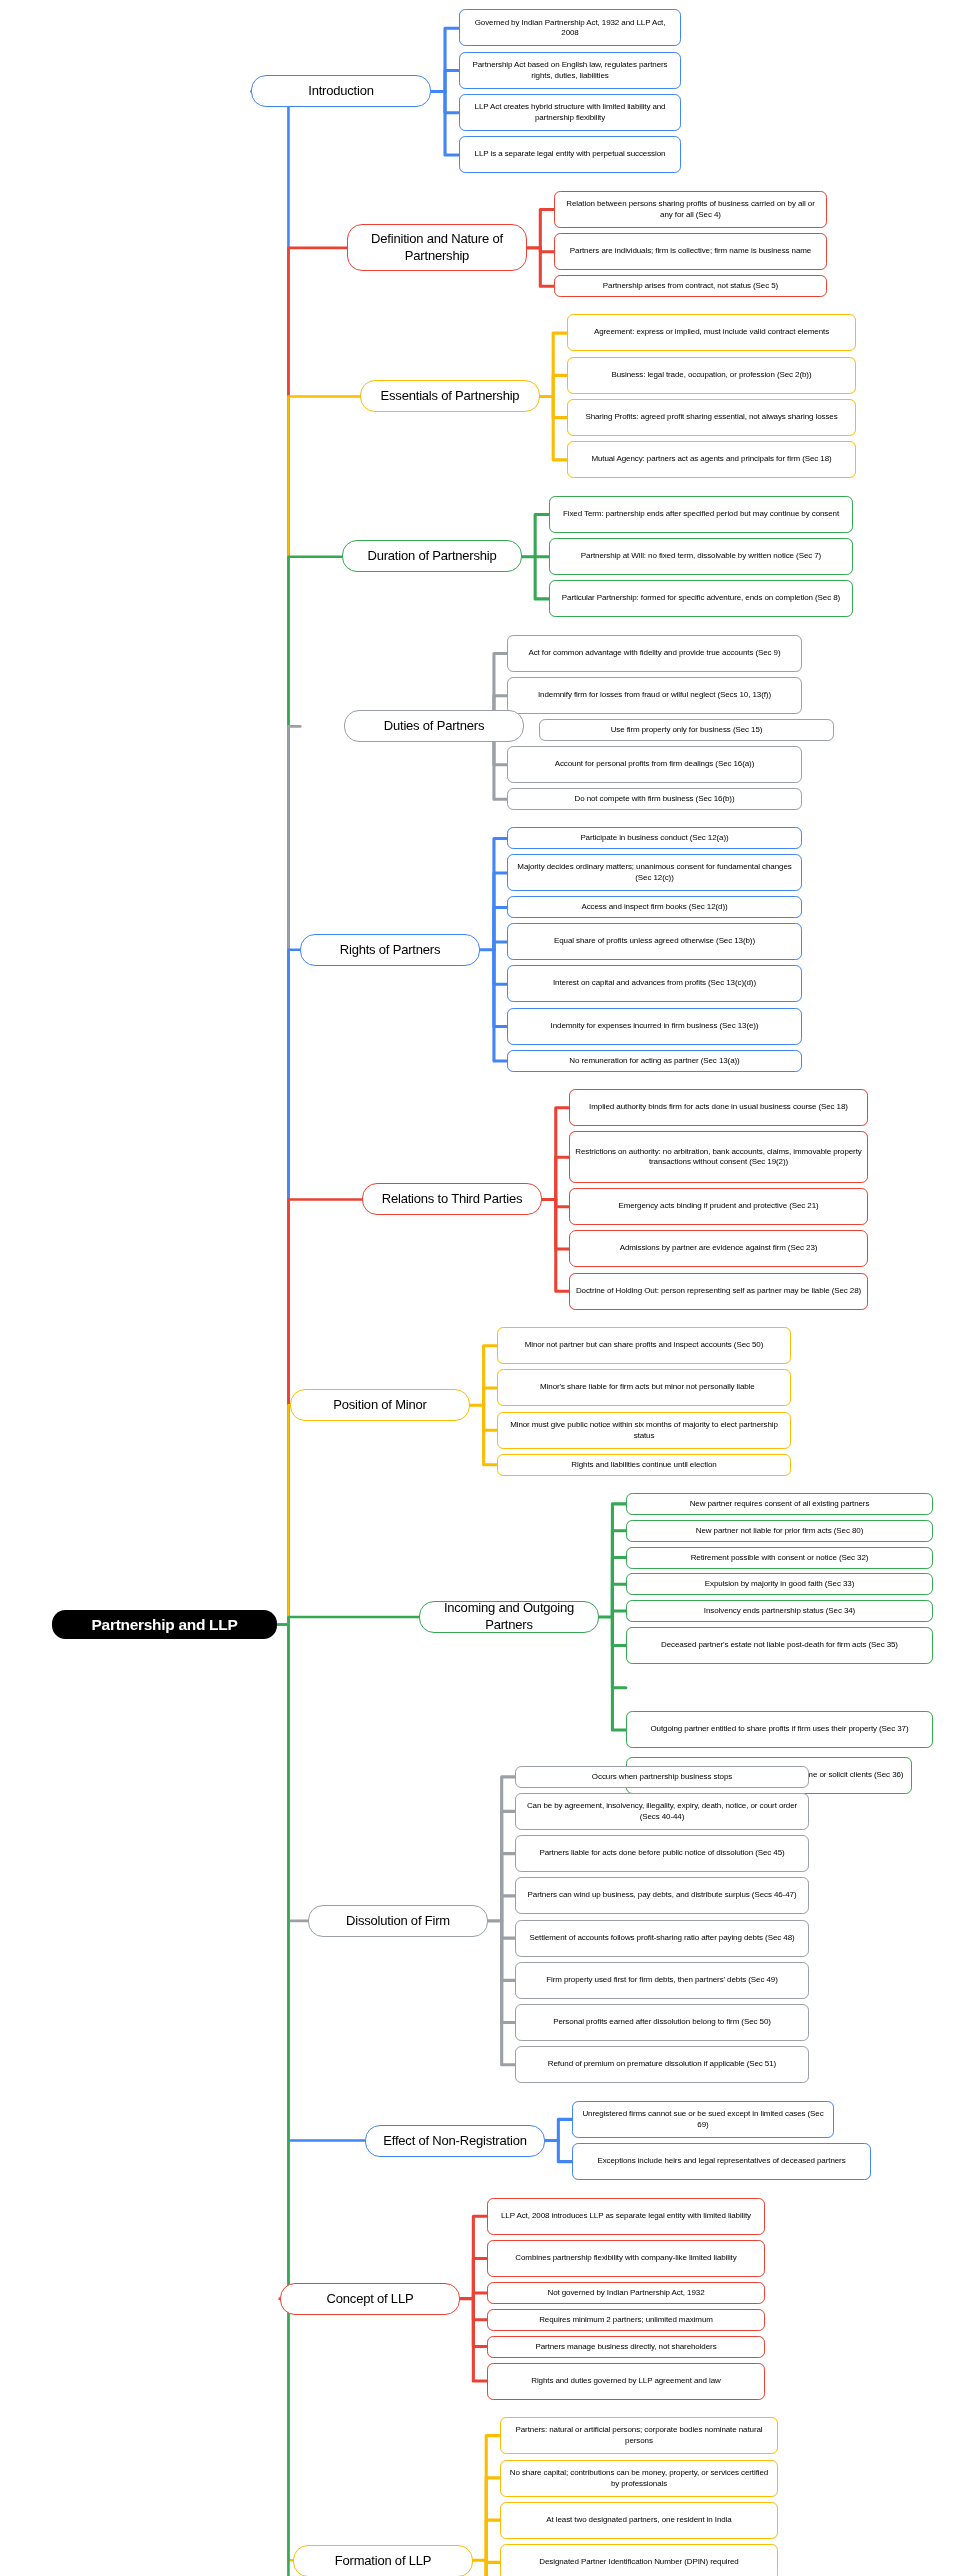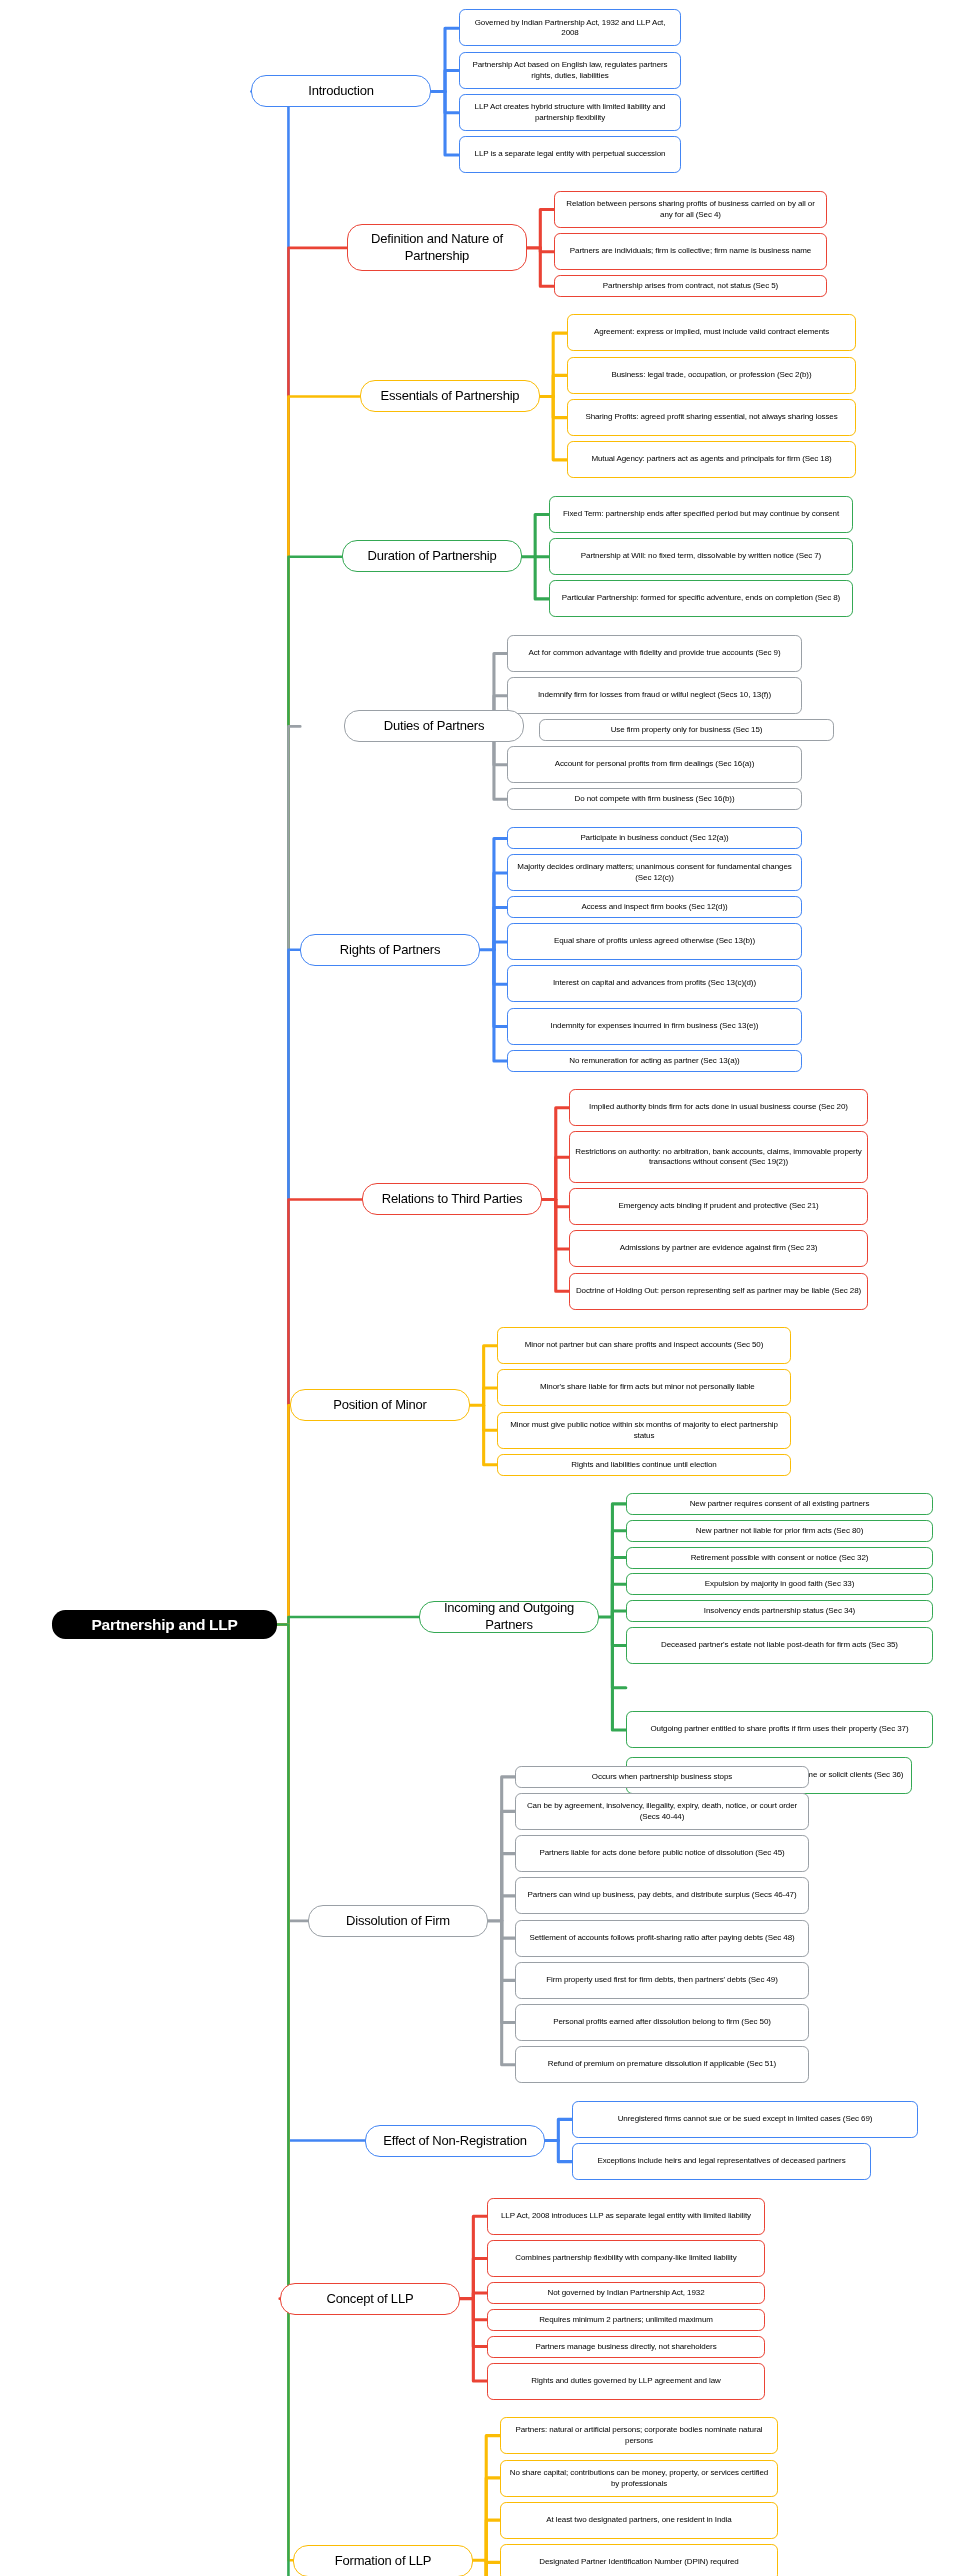--- a/index.html
+++ b/index.html
@@ -201,21 +201,21 @@
       <div class="node leaf c-gray" style="left: 507px; top: 788px; width: 295px; height: 21.6px;">Do not compete with firm business (Sec 16(b))</div>
       <div class="node branch c-gray" style="left: 300px; top: 710px; width: 180px; height: 32px; margin-left: 44px;">Duties of Partners</div>
       <div class="node leaf c-blue" style="left: 507px; top: 827px; width: 295px; height: 21.6px;">Participate in business conduct (Sec 12(a))</div>
       <div class="node leaf c-blue" style="left: 507px; top: 854px; width: 295px; height: 37px;">Majority decides ordinary matters; unanimous consent for fundamental changes (Sec 12(c))</div>
       <div class="node leaf c-blue" style="left: 507px; top: 896px; width: 295px; height: 21.6px;">Access and inspect firm books (Sec 12(d))</div>
       <div class="node leaf c-blue" style="left: 507px; top: 923px; width: 295px; height: 37px;">Equal share of profits unless agreed otherwise (Sec 13(b))</div>
       <div class="node leaf c-blue" style="left: 507px; top: 965px; width: 295px; height: 37px;">Interest on capital and advances from profits (Sec 13(c)(d))</div>
       <div class="node leaf c-blue" style="left: 507px; top: 1008px; width: 295px; height: 37px;">Indemnity for expenses incurred in firm business (Sec 13(e))</div>
       <div class="node leaf c-blue" style="left: 507px; top: 1050px; width: 295px; height: 21.6px;">No remuneration for acting as partner (Sec 13(a))</div>
       <div class="node branch c-blue" style="left: 300px; top: 934px; width: 180px; height: 32px;">Rights of Partners</div>
-      <div class="node leaf c-red" style="left: 569px; top: 1089px; width: 299px; height: 37px;">Implied authority binds firm for acts done in usual business course (Sec 20)</div>
+      <div class="node leaf c-red" style="left: 569px; top: 1089px; width: 299px; height: 37px;">Implied authority binds firm for acts done in usual business course (Sec 18)</div>
       <div class="node leaf c-red" style="left: 569px; top: 1131px; width: 299px; height: 52px;">Restrictions on authority: no arbitration, bank accounts, claims, immovable property transactions without consent (Sec 19(2))</div>
       <div class="node leaf c-red" style="left: 569px; top: 1188px; width: 299px; height: 37px;">Emergency acts binding if prudent and protective (Sec 21)</div>
       <div class="node leaf c-red" style="left: 569px; top: 1230px; width: 299px; height: 37px; border-radius: 7px;">Admissions by partner are evidence against firm (Sec 23)</div>
       <div class="node leaf c-red" style="left: 569px; top: 1273px; width: 299px; height: 37px;">Doctrine of Holding Out: person representing self as partner may be liable (Sec 28)</div>
       <div class="node branch c-red" style="left: 362px; top: 1183px; width: 180px; height: 32px;">Relations to Third Parties</div>
       <div class="node leaf c-amber" style="left: 497px; top: 1327px; width: 294px; height: 37px;">Minor not partner but can share profits and inspect accounts (Sec 50)</div>
       <div class="node leaf c-amber" style="left: 497px; top: 1369px; width: 294px; height: 37px; padding-left: 12px;">Minor's share liable for firm acts but minor not personally liable</div>
       <div class="node leaf c-amber" style="left: 497px; top: 1412px; width: 294px; height: 37px;">Minor must give public notice within six months of majority to elect partnership status</div>
       <div class="node leaf c-amber" style="left: 497px; top: 1454px; width: 294px; height: 21.6px;">Rights and liabilities continue until election</div>
       <div class="node branch c-amber" style="left: 290px; top: 1389px; width: 180px; height: 32px;">Position of Minor</div>
@@ -230,21 +230,21 @@
       <div class="node branch c-green" style="left: 419px; top: 1601px; width: 180px; height: 32px;">Incoming and Outgoing Partners</div>
       <div class="node leaf c-gray" style="left: 515px; top: 1766px; width: 294px; height: 21.6px;">Occurs when partnership business stops</div>
       <div class="node leaf c-gray" style="left: 515px; top: 1793px; width: 294px; height: 37px;">Can be by agreement, insolvency, illegality, expiry, death, notice, or court order (Secs 40-44)</div>
       <div class="node leaf c-gray" style="left: 515px; top: 1835px; width: 294px; height: 37px;">Partners liable for acts done before public notice of dissolution (Sec 45)</div>
       <div class="node leaf c-gray" style="left: 515px; top: 1877px; width: 294px; height: 37px;">Partners can wind up business, pay debts, and distribute surplus (Secs 46-47)</div>
       <div class="node leaf c-gray" style="left: 515px; top: 1920px; width: 294px; height: 37px;">Settlement of accounts follows profit-sharing ratio after paying debts (Sec 48)</div>
       <div class="node leaf c-gray" style="left: 515px; top: 1962px; width: 294px; height: 37px;">Firm property used first for firm debts, then partners' debts (Sec 49)</div>
       <div class="node leaf c-gray" style="left: 515px; top: 2004px; width: 294px; height: 37px;">Personal profits earned after dissolution belong to firm (Sec 50)</div>
       <div class="node leaf c-gray" style="left: 515px; top: 2046px; width: 294px; height: 37px;">Refund of premium on premature dissolution if applicable (Sec 51)</div>
       <div class="node branch c-gray" style="left: 308px; top: 1905px; width: 180px; height: 32px;">Dissolution of Firm</div>
-      <div class="node leaf c-blue" style="left: 572px; top: 2101px; width: 346px; height: 37px;">Unregistered firms cannot sue or be sued except in limited cases (Sec 69)</div>
+      <div class="node leaf c-blue" style="left: 572px; top: 2101px; width: 262px; height: 37px;">Unregistered firms cannot sue or be sued except in limited cases (Sec 69)</div>
       <div class="node leaf c-blue" style="left: 572px; top: 2143px; width: 299px; height: 37px;">Exceptions include heirs and legal representatives of deceased partners</div>
       <div class="node branch c-blue" style="left: 365px; top: 2125px; width: 180px; height: 32px;">Effect of Non-Registration</div>
       <div class="node leaf c-red" style="left: 487px; top: 2198px; width: 278px; height: 37px;">LLP Act, 2008 introduces LLP as separate legal entity with limited liability</div>
       <div class="node leaf c-red" style="left: 487px; top: 2240px; width: 278px; height: 37px;">Combines partnership flexibility with company-like limited liability</div>
       <div class="node leaf c-red" style="left: 487px; top: 2282px; width: 278px; height: 21.6px;">Not governed by Indian Partnership Act, 1932</div>
       <div class="node leaf c-red" style="left: 487px; top: 2309px; width: 278px; height: 21.6px;">Requires minimum 2 partners; unlimited maximum</div>
       <div class="node leaf c-red" style="left: 487px; top: 2336px; width: 278px; height: 21.6px;">Partners manage business directly, not shareholders</div>
       <div class="node leaf c-red" style="left: 487px; top: 2363px; width: 278px; height: 37px;">Rights and duties governed by LLP agreement and law</div>
       <div class="node branch c-red" style="left: 280px; top: 2283px; width: 180px; height: 32px;">Concept of LLP</div>
       <div class="node leaf c-amber" style="left: 500px; top: 2417px; width: 278px; height: 37px;">Partners: natural or artificial persons; corporate bodies nominate natural persons</div>

